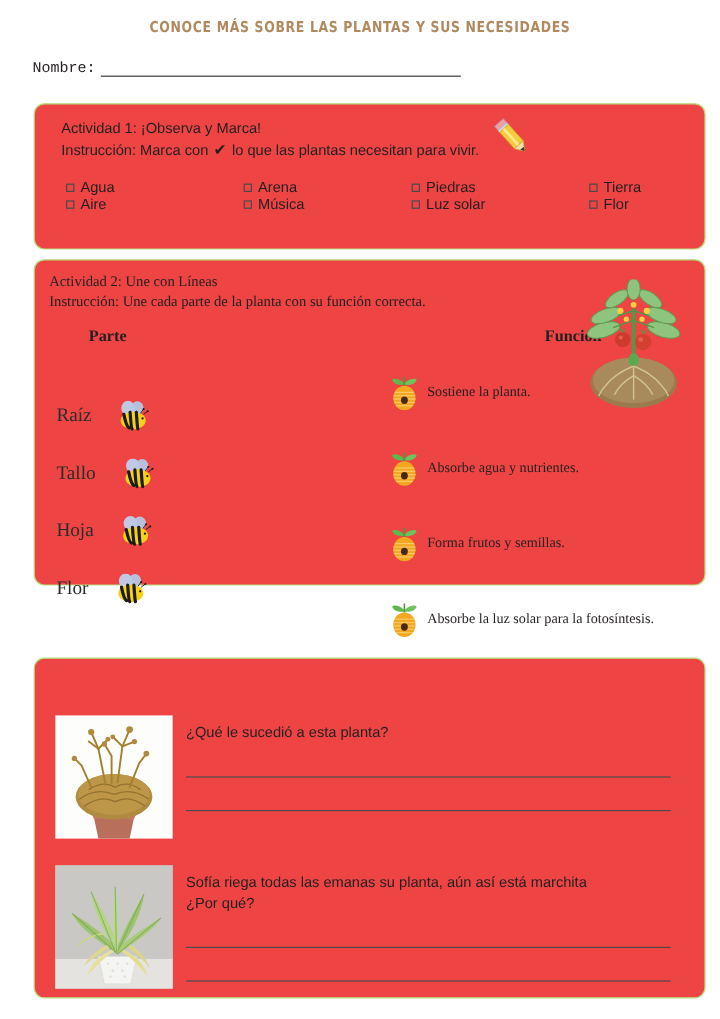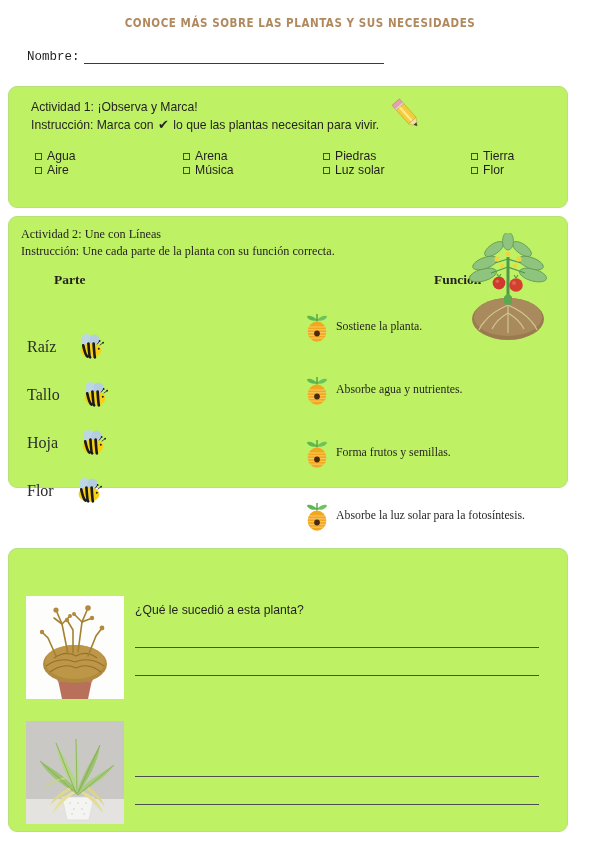--- a/index.html
+++ b/index.html
@@ -43,25 +43,25 @@
   .name-blank {
     width: 300px;
     border-bottom: 1.2px solid #3a3a3a;
     margin-left: 4px;
     height: 13px;
   }
 
   
   .act-box {
     position: absolute;
-    left: 8px;
+    left: 28px;
     width: 560px;
     border: 1.5px solid #b5e07a;
     border-radius: 9px;
-    background: #bef264;
+    background: #ef4444;
   }
   #act1 { top: 86px;  height: 122px; }
   #act2 { top: 216px; height: 272px; font-family: Liberation Serif, serif; }
   #act3 { top: 548px; height: 284px; }
 
   .act-head {
     font-size: 12.2px;
     line-height: 1.42;
     color: #231f20;
   }
@@ -521,17 +521,21 @@
       </g>
       <g stroke="#7ba84f" stroke-width="1" fill="none" opacity="0.7">
         <path d="M50 72 L30 22"></path>
           <path d="M52 72 L74 24"></path>
         <path d="M51 72 L50 18"></path>
           <path d="M52 74 L14 40"></path>
           <path d="M52 74 L88 44"></path>
       </g>
     </svg>
     <div class="q-body">
+      <div class="q-text">
+        <div>Sofía riega todas las emanas su planta, aún así está marchita</div>
+        <div>¿Por qué?</div>
+      </div>
       <div class="ans-line"></div>
       <div class="ans-line"></div>
     </div>
   </div>
 </section>
 
 </body></html>

